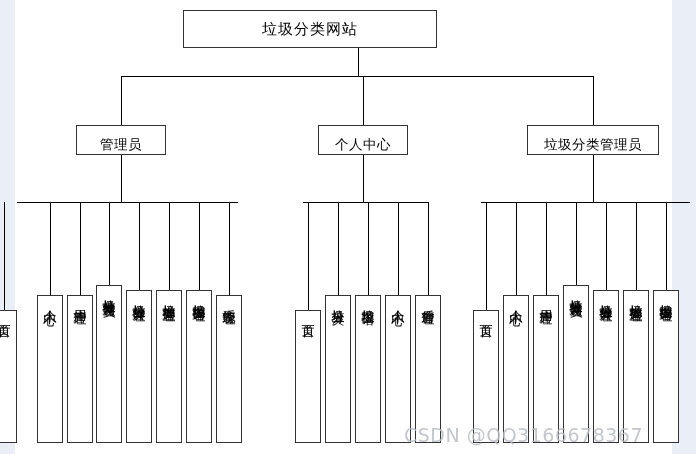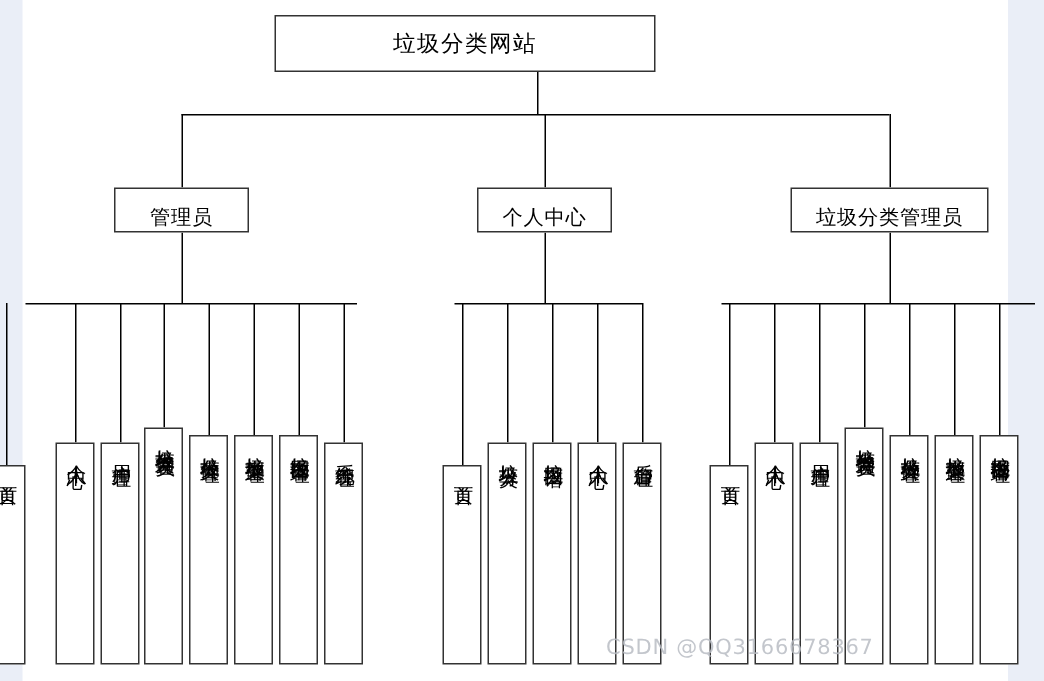--- a/index.html
+++ b/index.html
@@ -77,21 +77,21 @@
     letter-spacing: 1px;
     white-space: nowrap;
     color: #000000;
   }
 
   
   #watermark {
     position: absolute;
     left: 404px;
     top: 424px;
-    font-size: 14px;
+    font-size: 19px;
     font-family: "DejaVu Sans", "Liberation Sans", sans-serif;
     color: #b9bdc4;
     opacity: 0.85;
     letter-spacing: 0.5px;
     white-space: nowrap;
     pointer-events: none;
   }
 </style>
 </head>
 <body>

